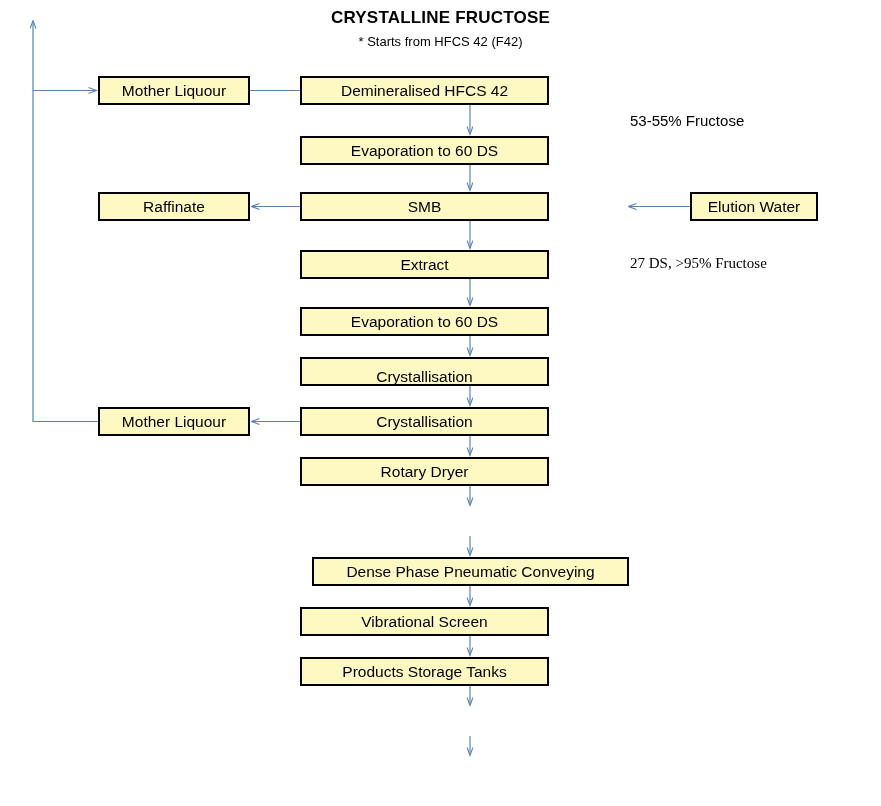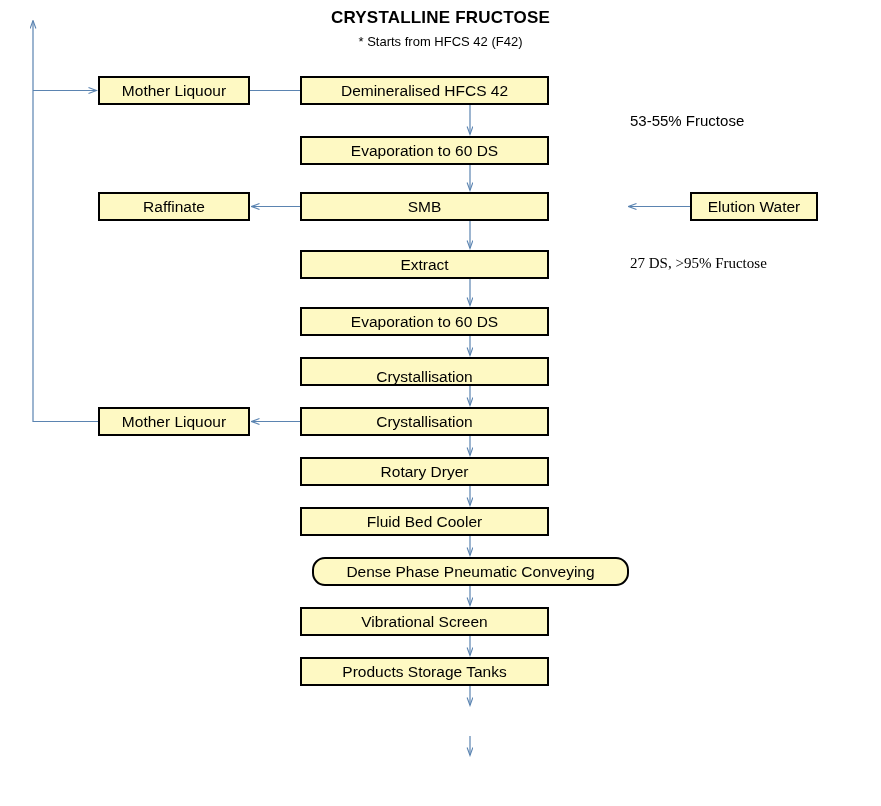--- a/index.html
+++ b/index.html
@@ -43,21 +43,21 @@
     color: #000000;
     font-size: 15.5px;
     display: flex;
     align-items: center;
     justify-content: center;
     height: 29px;
     line-height: 1;
     white-space: nowrap;
   }
   .main-box { left: 300px; width: 249px; }
-  .wide-box { left: 312px; width: 317px; border-radius: 13px; }
+  .wide-box { left: 312px; width: 317px; }
   .side-box-left { left: 98px; width: 152px; }
   .side-box-right { left: 690px; width: 128px; }
   .note {
     position: absolute;
     font-size: 15px;
     color: #000000;
     white-space: nowrap;
   }
   svg.links {
     position: absolute;
@@ -141,23 +141,20 @@
   </div>
   <div class="box side-box-left" style="top:407px;">
     <span>Mother Liquour</span>
   </div>
   <div class="box main-box" style="top:407px;">
     <span>Crystallisation</span>
   </div>
   <div class="box main-box" style="top:457px;">
     <span>Rotary Dryer</span>
   </div>
-  <div class="box main-box" style="top:507px;">
-    <span>Fluid Bed Cooler</span>
-  </div>
   <div class="box wide-box" style="top:557px;">
     <span>Dense Phase Pneumatic Conveying</span>
   </div>
   <div class="box main-box" style="top:607px;text-align:center;">
     <span>Vibrational Screen</span>
   </div>
   <div class="box main-box" style="top:657px;">
     <span>Products Storage Tanks</span>
   </div>
 

